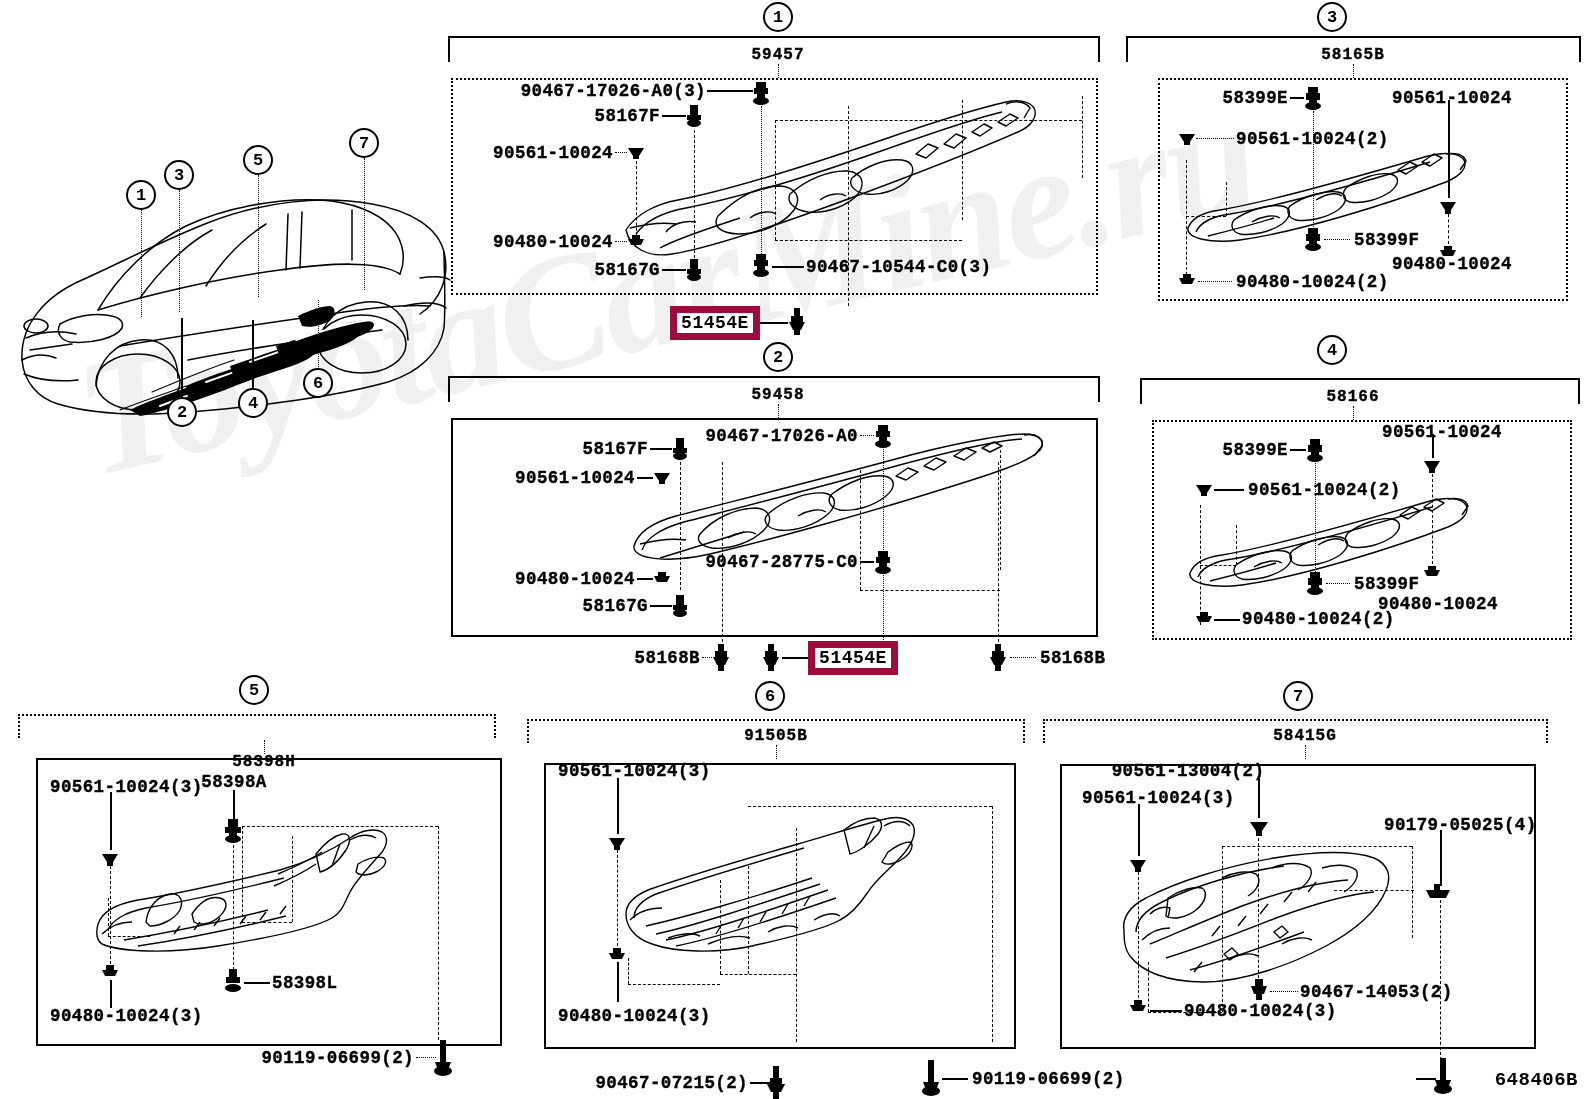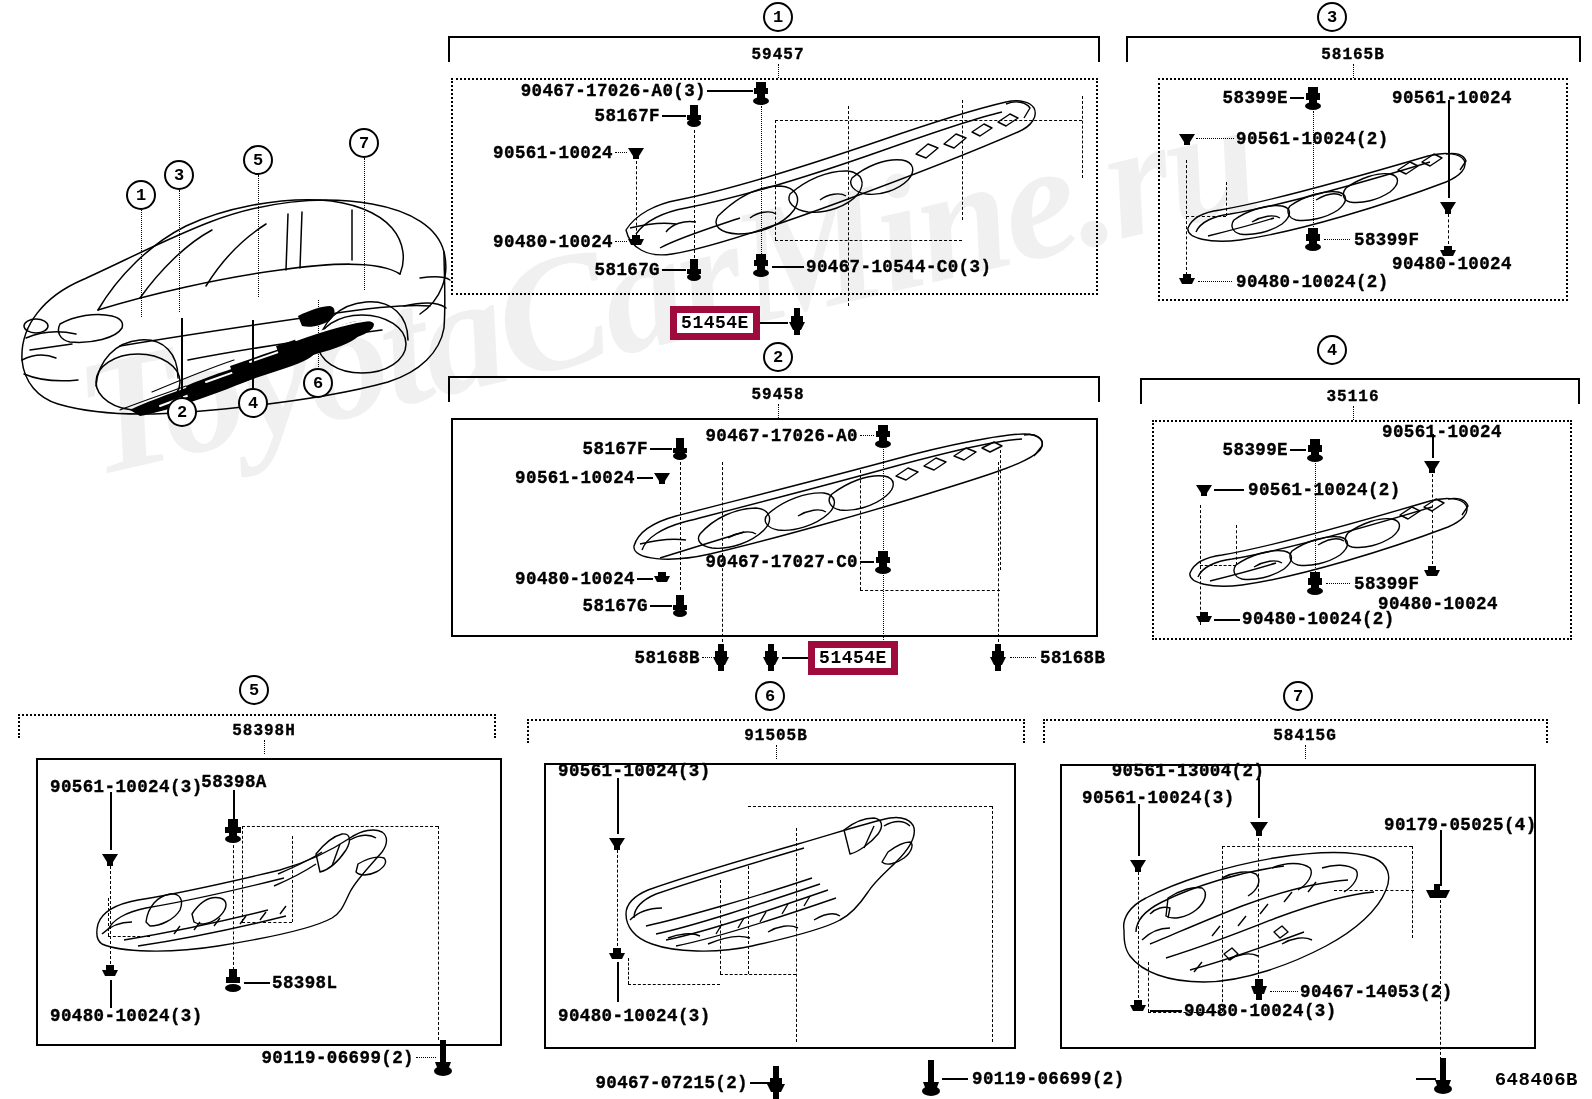--- a/index.html
+++ b/index.html
@@ -419,21 +419,21 @@
 
   <div class="lbl r" style="left:635px;top:571px;">90480-10024</div>
   <div class="ln hln" style="left:637px;top:578px;width:16px;"></div>
   <svg class="fast" style="left:652px;top:570px;" width="20" height="17" viewBox="0 0 20 17">
     <g fill="#000">
         <path d="M2,6 L18,6 L15,12 L5,12 Z"></path>
         <rect x="6" y="2" width="8" height="4"></rect>
       </g>
   </svg>
 
-  <div class="lbl r" style="left:858px;top:554px;">90467-17027-C0</div>
+  <div class="lbl r" style="left:858px;top:554px;">90467-28775-C0</div>
   <div class="ln hln" style="left:860px;top:561px;width:14px;"></div>
   <svg class="fast" style="left:872px;top:549px;" width="22" height="26" viewBox="0 0 22 26">
     <g fill="#000">
         <rect x="6" y="2" width="10" height="6"></rect>
         <rect x="4" y="8" width="14" height="6"></rect>
       <rect x="7" y="14" width="8" height="5"></rect>
         <ellipse cx="11" cy="21" rx="8" ry="4"></ellipse>
       </g>
   </svg>
 
@@ -477,21 +477,21 @@
         <rect x="5" y="7" width="12" height="6"></rect>
       <path d="M3,13 L19,13 L15,21 L7,21 Z"></path>
         <rect x="8" y="21" width="6" height="6"></rect>
       </g>
   </svg>
   <div class="doth" style="left:1010px;top:657px;width:26px;"></div>
   <div class="lbl" style="left:1040px;top:650px;">58168B</div>
 
   <div class="cnum" style="left:1317px;top:335px;">4</div>
   <div class="bracket" style="left:1140px;top:378px;width:440px;height:26px;"></div>
-  <div class="lbl big c" style="left:1353px;top:389px;">35116</div>
+  <div class="lbl big c" style="left:1353px;top:389px;">58166</div>
   <div class="dotv" style="left:1353px;top:406px;height:14px;"></div>
 
   <div class="frame dot" style="left:1152px;top:420px;width:420px;height:220px;"></div>
 
   <svg class="abs" style="left:1180px;top:485px;" width="300" height="120" viewBox="0 0 300 120">
     <g fill="none" stroke="#000" stroke-width="1.4" stroke-linejoin="round">
       <path d="M10,88 C14,78 26,72 42,70 C90,62 182,36 250,16 C268,11 282,14 286,20
                C290,28 282,36 268,42 C210,64 120,92 62,100 C32,104 8,98 10,88 Z"></path>
       <path d="M18,92 C22,82 36,76 52,74 C100,66 186,42 252,22"></path>
       <path d="M30,96 C46,92 70,86 96,78"></path>
@@ -564,21 +564,21 @@
     <g fill="#000">
         <path d="M2,6 L18,6 L15,12 L5,12 Z"></path>
         <rect x="6" y="2" width="8" height="4"></rect>
       </g>
   </svg>
   <div class="ln hln" style="left:1214px;top:619px;width:26px;"></div>
   <div class="lbl" style="left:1242px;top:611px;">90480-10024(2)</div>
 
   <div class="cnum" style="left:239px;top:675px;">5</div>
   <div class="bracket dot" style="left:18px;top:714px;width:478px;height:24px;"></div>
-  <div class="lbl big c" style="left:264px;top:723px;font-family:Liberation Mono, monospace;">58398H</div>
+  <div class="lbl big c" style="left:264px;top:754px;font-family:Liberation Mono, monospace;">58398H</div>
   <div class="dotv" style="left:264px;top:740px;height:14px;"></div>
 
   <div class="frame" style="left:36px;top:758px;width:466px;height:288px;"></div>
 
   <svg class="abs" style="left:88px;top:822px;" width="370" height="140" viewBox="0 0 370 140">
     <g fill="none" stroke="#000" stroke-width="1.4" stroke-linejoin="round">
       <path d="M10,102 C14,90 28,82 50,78 C100,70 150,58 192,48
                C220,40 244,28 262,16 C274,8 286,6 294,10 C300,14 300,22 294,30
                C282,44 268,58 262,70 C256,82 254,90 244,96 C226,106 180,116 130,124
                C80,132 32,130 14,122 C8,118 8,110 10,102 Z"></path>

